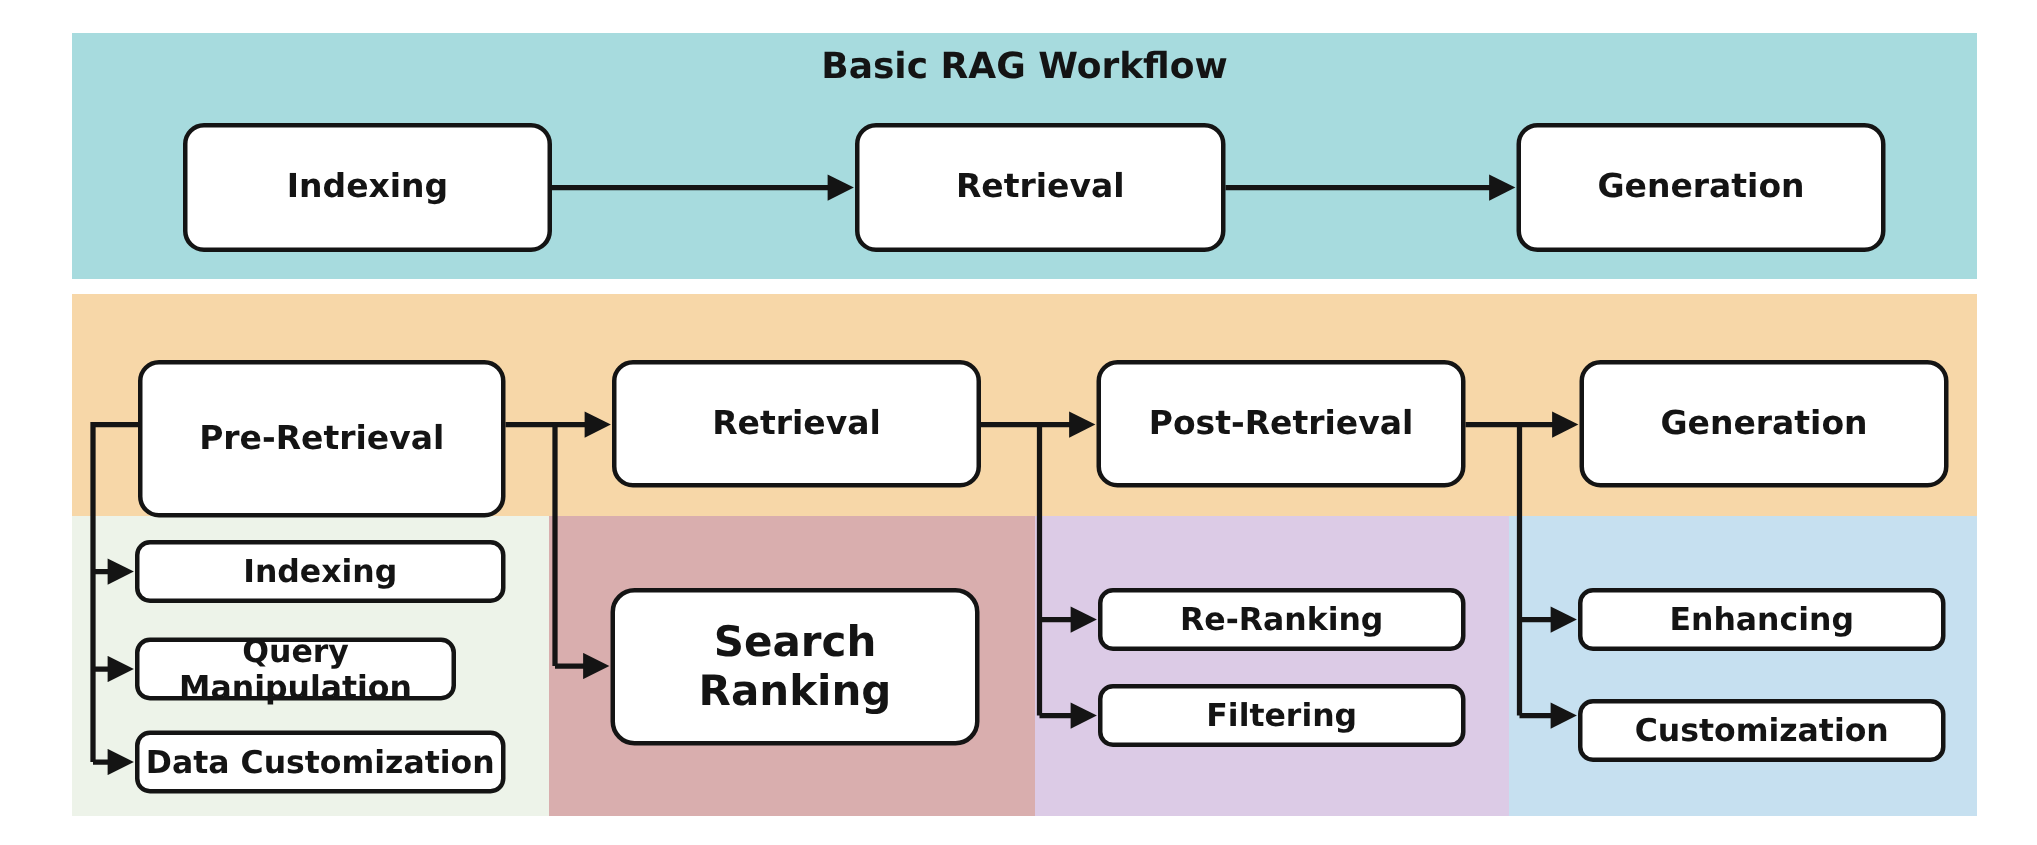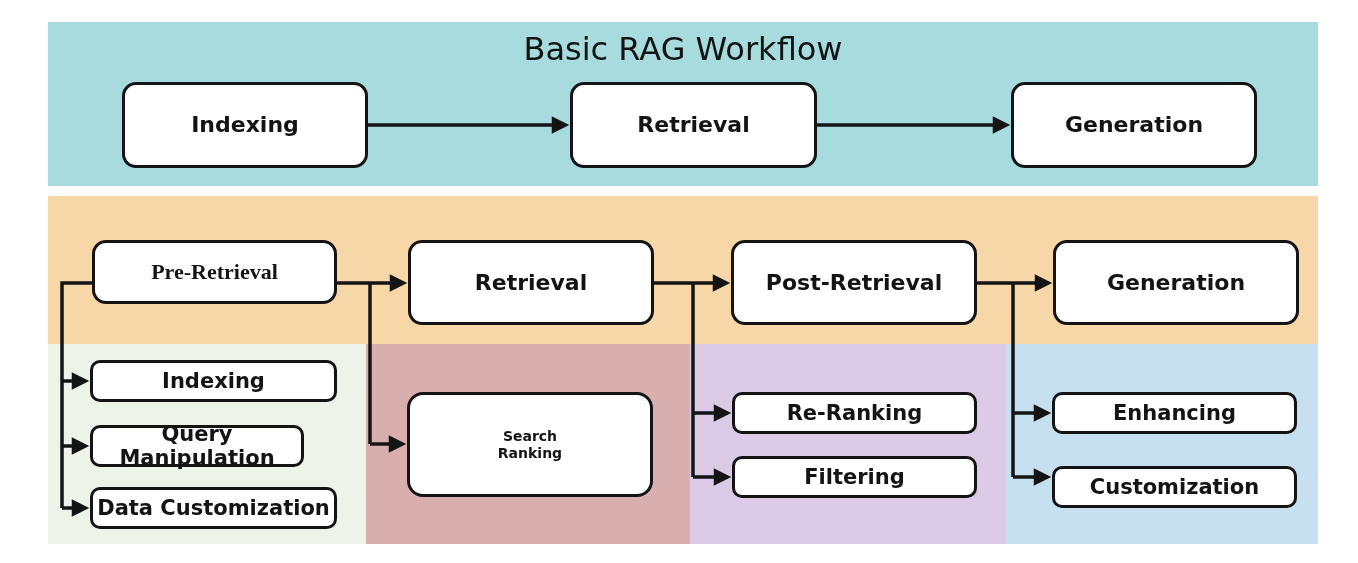--- a/index.html
+++ b/index.html
@@ -18,39 +18,39 @@
   .band.paradigm{background:var(--paradigm-band);}
   .band.green{background:var(--green-band);}
   .band.rose{background:var(--rose-band);}
   .band.purple{background:var(--purple-band);}
   .band.blue{background:var(--blue-band);}
 
   .title{
     position:absolute;
     left:48px;width:1270px;
     text-align:center;
-    font-size:32px;font-weight:normal;
+    font-size:24px;font-weight:bold;
     color:var(--text);
     letter-spacing:0px;
   }
 
   .node{
     position:absolute;
     background:var(--node-fill);
     border:3px solid var(--node-border);
     border-radius:14px;
     display:flex;align-items:center;justify-content:center;
     font-weight:bold;color:var(--text);
     text-align:center;
     box-sizing:border-box;
     line-height:1.15;
   }
   .node.large{font-size:22px;}
   .node.small{font-size:21px;border-radius:10px;}
-  .node.tall{font-size:14px;border-radius:16px;white-space:pre-line;text-align:center;}
+  .node.tall{font-size:28px;border-radius:16px;white-space:pre-line;text-align:center;}
 
   svg.connectors{
     position:absolute;left:0;top:0;
     pointer-events:none;
   }
   svg.connectors path{
     stroke:var(--line);
     stroke-width:3.5;
     fill:none;
   }
@@ -101,21 +101,21 @@
 
     <path d="M1013 283 V477"></path>
     <path d="M1013 413 H1046" marker-end="url(#ah)"></path>
     <path d="M1013 477 H1046" marker-end="url(#ah)"></path>
   </svg>
 
   <div class="node large" style="left:122px;top:82px;width:246px;height:86px;">Indexing</div>
   <div class="node large" style="left:570px;top:82px;width:247px;height:86px;">Retrieval</div>
   <div class="node large" style="left:1011px;top:82px;width:246px;height:86px;">Generation</div>
 
-  <div class="node large" style="left:92px;top:240px;width:245px;height:64px;font-family:Liberation Serif, serif;">Pre-Retrieval</div>
+  <div class="node large" style="left:92px;top:240px;width:245px;height:105px;">Pre-Retrieval</div>
   <div class="node large" style="left:408px;top:240px;width:246px;height:85px;">Retrieval</div>
   <div class="node large" style="left:731px;top:240px;width:246px;height:85px;">Post-Retrieval</div>
   <div class="node large" style="left:1053px;top:240px;width:246px;height:85px;">Generation</div>
 
   <div class="node small" style="left:90px;top:360px;width:247px;height:42px;">Indexing</div>
   <div class="node small" style="left:90px;top:425px;width:214px;height:42px;">Query Manipulation</div>
   <div class="node small" style="left:90px;top:487px;width:247px;height:42px;">Data Customization</div>
 
   <div class="node tall" style="left:407px;top:392px;width:246px;height:105px;">Search
 Ranking</div>

